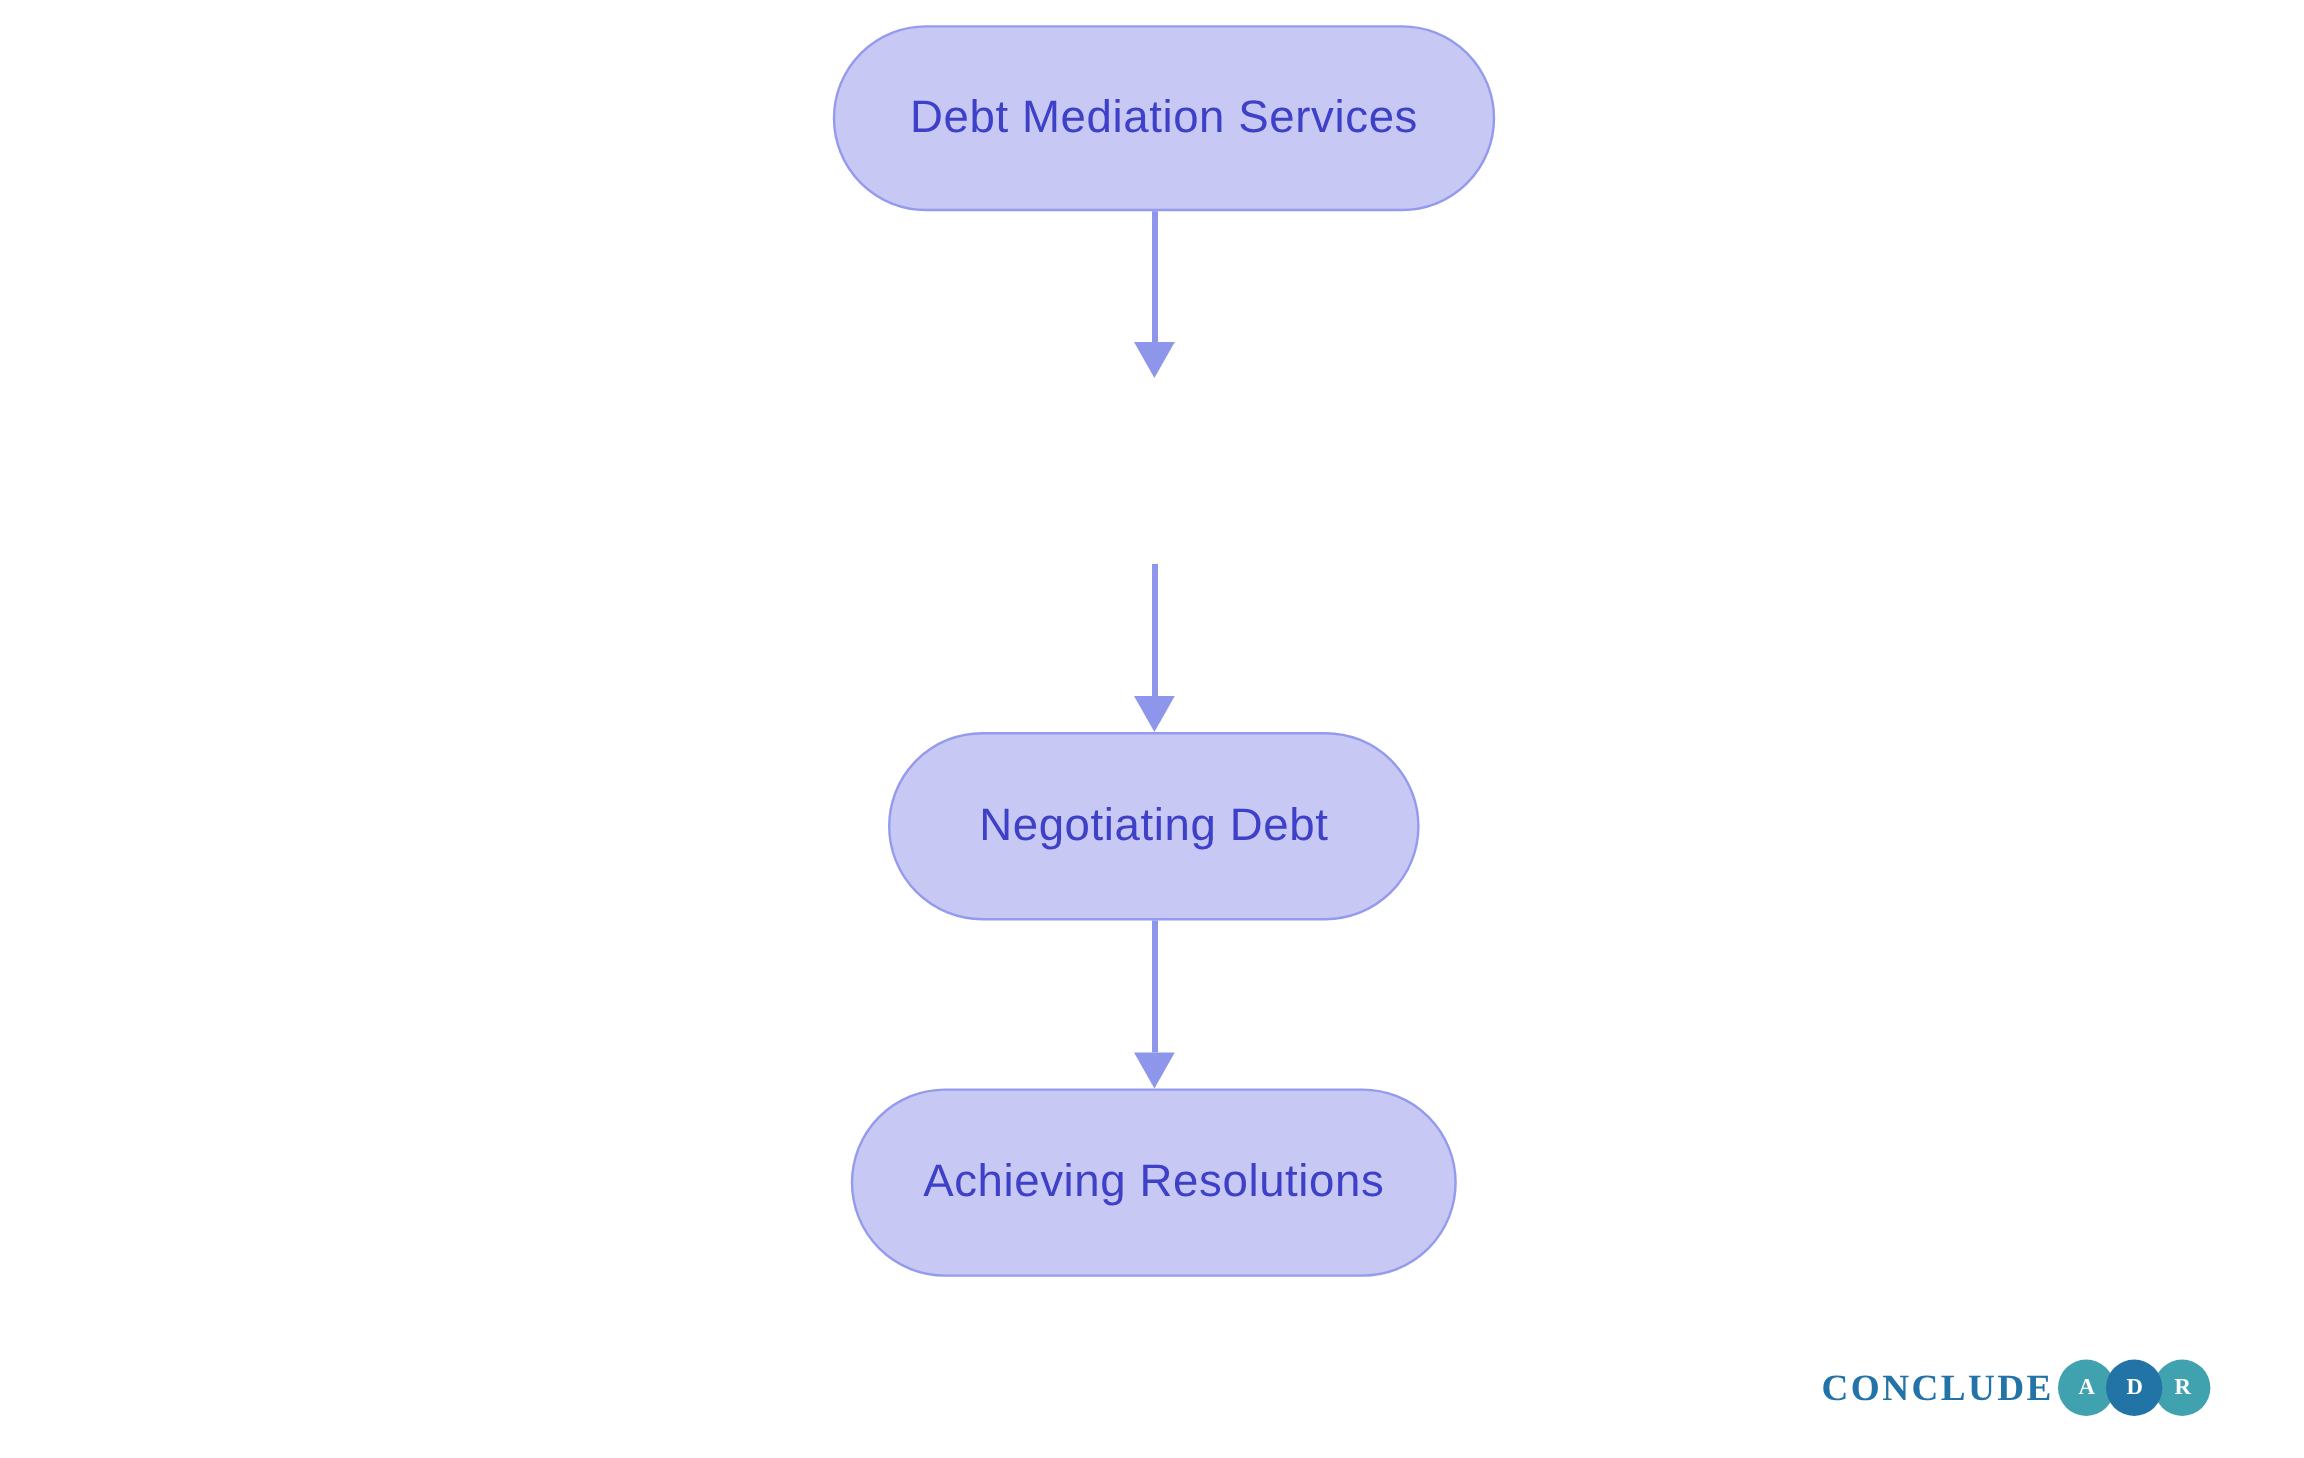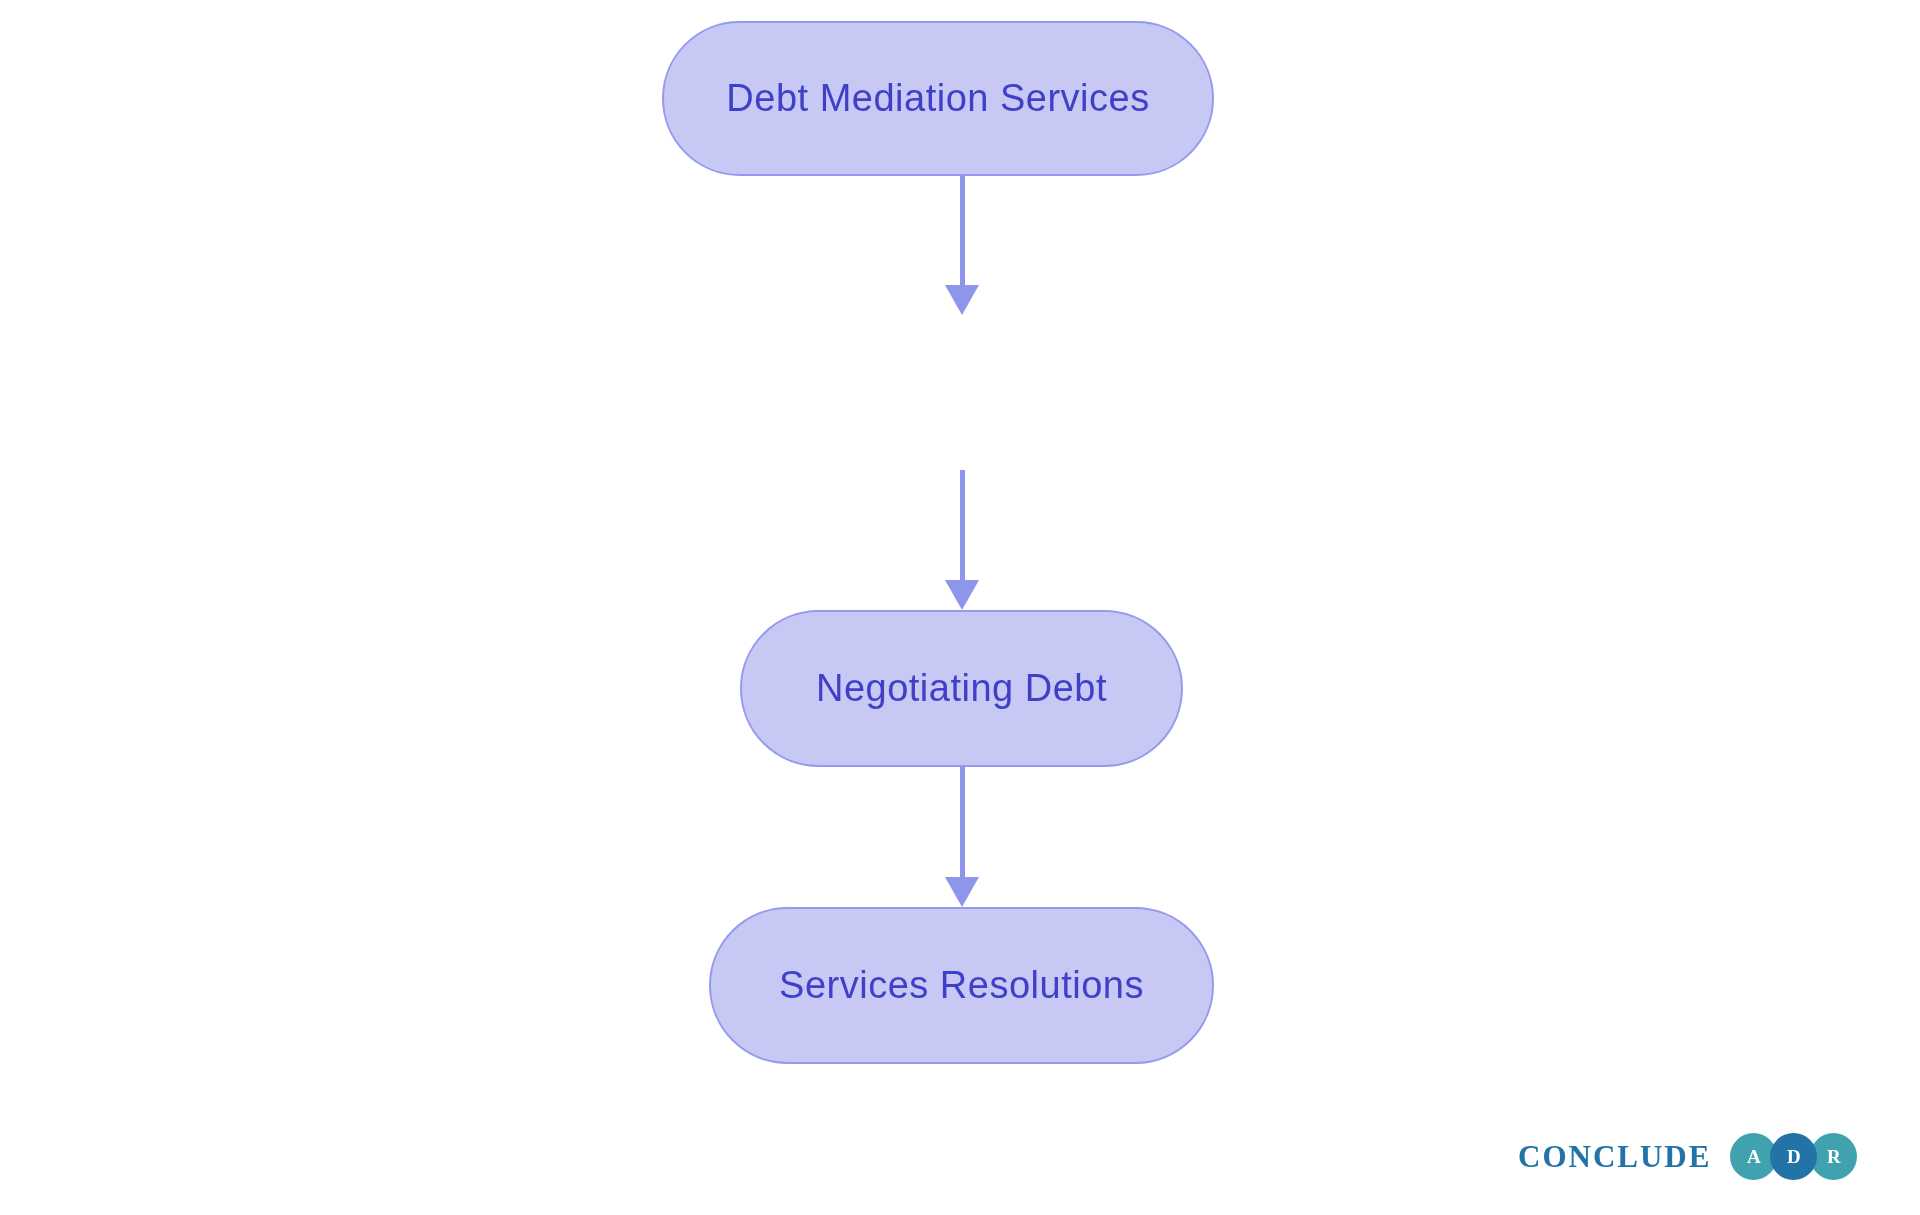--- a/index.html
+++ b/index.html
@@ -25,21 +25,21 @@
     border: 2.5px solid var(--node-border, #949aee);
     border-radius: 85px;
     display: flex;
     align-items: center;
     justify-content: center;
     color: var(--node-text, #3e41c8);
     font-size: 38px;
     letter-spacing: 0.5px;
     text-align: center;
   }
-  #node-1 { left: 662px; top:  21px; width: 552px; height: 155px; }
+  #node-1 { left: 694px; top:  21px; width: 552px; height: 155px; }
   #node-2 { left: 672px; top: 315px; width: 580px; height: 155px; }
   #node-3 { left: 740px; top: 610px; width: 443px; height: 157px; }
   #node-4 { left: 709px; top: 907px; width: 505px; height: 157px; }
 
   
   .flow-arrow {
     position: absolute;
     left: 945px;
     width: 34px;
     display: flex;
@@ -64,21 +64,21 @@
   }
 
   
   .brand-logo {
     position: absolute;
     left: 1518px;
     top: 1133px;
     height: 47px;
     display: flex;
     align-items: center;
-    gap: 19px;
+    gap: 4px;
   }
   .brand-wordmark {
     font-family: "Liberation Serif", serif;
     font-weight: bold;
     font-size: 31px;
     letter-spacing: 2px;
     color: var(--logo-text, #2273a8);
     line-height: 1;
   }
   .badge-row {
@@ -130,21 +130,21 @@
   <div class="flow-node" id="node-3">
     <span>Negotiating Debt</span>
   </div>
 
   <div class="flow-arrow" id="arrow-3">
     <div class="shaft"></div>
     <div class="head"></div>
   </div>
 
   <div class="flow-node" id="node-4">
-    <span>Services Resolutions</span>
+    <span>Achieving Resolutions</span>
   </div>
 
   <div class="brand-logo">
     <span class="brand-wordmark">CONCLUDE</span>
     <span class="badge-row">
       <span class="badge badge-a">A</span>
       <span class="badge badge-d">D</span>
       <span class="badge badge-r">R</span>
     </span>
   </div>

